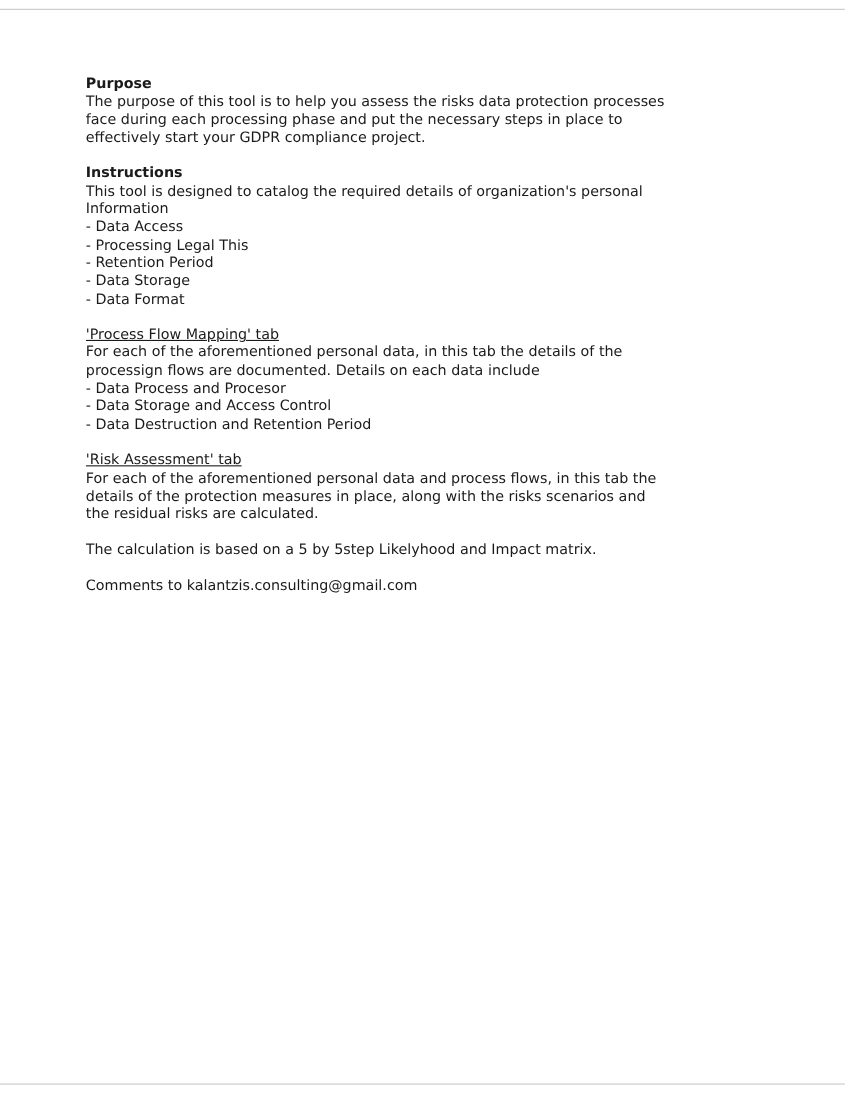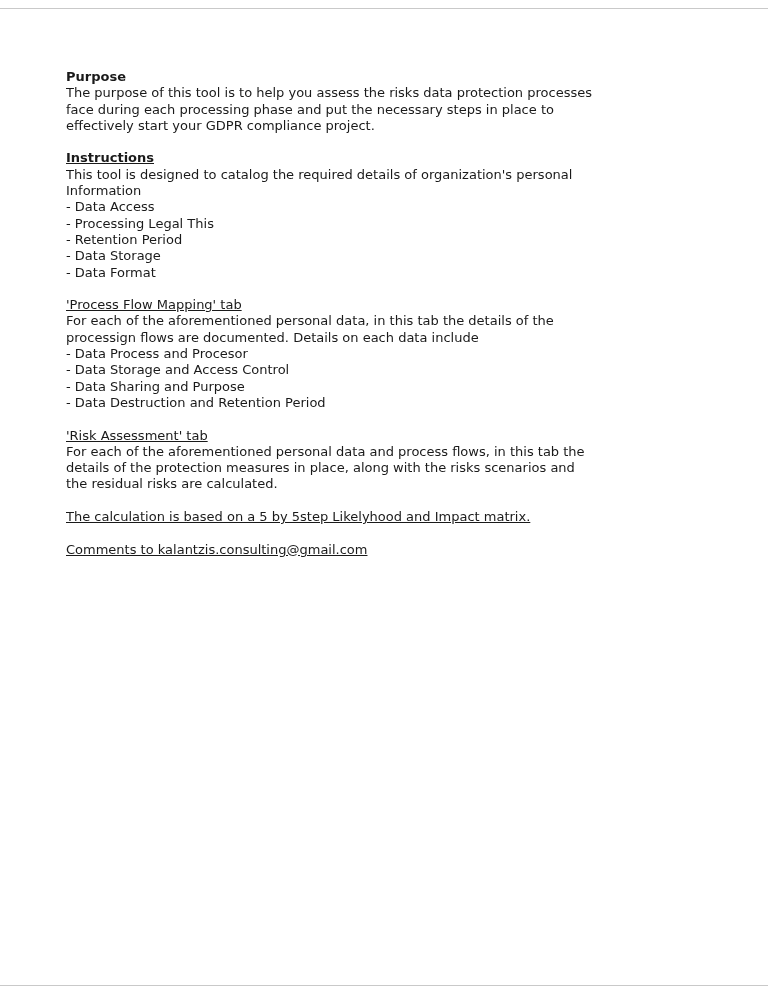--- a/index.html
+++ b/index.html
@@ -16,32 +16,32 @@
     left: 0;
     width: 768px;
     height: 1px;
     background: #c9c9c9;
   }
   .page-rule.top { top: 8px; }
   .page-rule.bottom { top: 985px; }
 
   .doc {
     position: absolute;
-    left: 66px;
+    left: 78px;
     top: 69px;
     width: 690px;
     height: 562px;          
     overflow: hidden;
     font-size: 13px;
     line-height: 16.3px;
   }
   .line, .para { white-space: pre; }
   .heading { font-weight: bold; }
   .tab-title { text-decoration: underline; }
-  .gap { margin-top: 16.3px; text-decoration: underline; }   
+  .gap { margin-top: 16.3px; }   
 </style>
 </head>
 <body>
 
 <div class="page-rule top"></div>
 <div class="page-rule bottom"></div>
 
 <div class="doc">
 
   <div class="line heading">Purpose</div>
@@ -57,21 +57,20 @@
   <div class="line">- Processing Legal This</div>
   <div class="line">- Retention Period</div>
   <div class="line">- Data Storage</div>
   <div class="line">- Data Format</div>
 
   <div class="line tab-title gap">'Process Flow Mapping' tab</div>
   <div class="para">For each of the aforementioned personal data, in this tab the details of the
 processign flows are documented. Details on each data include</div>
   <div class="line">- Data Process and Procesor</div>
   <div class="line">- Data Storage and Access Control</div>
-  <div class="line">- Data Sharing and Purpose</div>
   <div class="line">- Data Destruction and Retention Period</div>
 
   <div class="line tab-title gap">'Risk Assessment' tab</div>
   <div class="para">For each of the aforementioned personal data and process flows, in this tab the
 details of the protection measures in place, along with the risks scenarios and
 the residual risks are calculated.</div>
 
   <div class="line gap">The calculation is based on a 5 by 5step Likelyhood and Impact matrix.</div>
 
   <div class="line gap">Comments to kalantzis.consulting@gmail.com</div>

